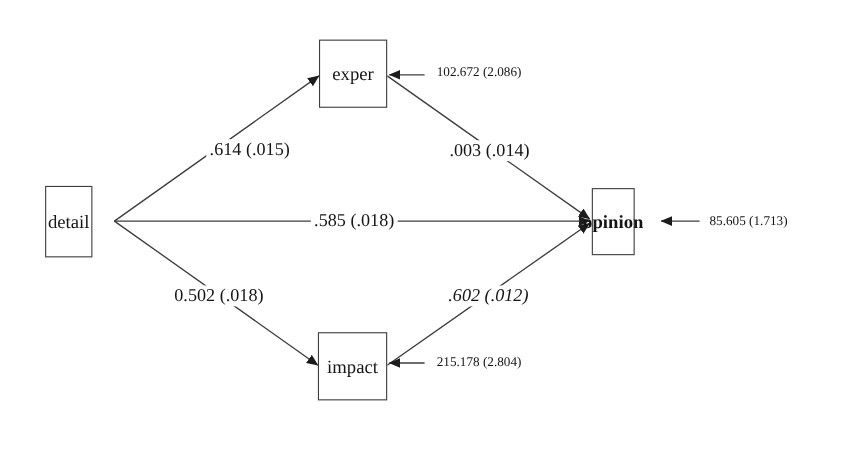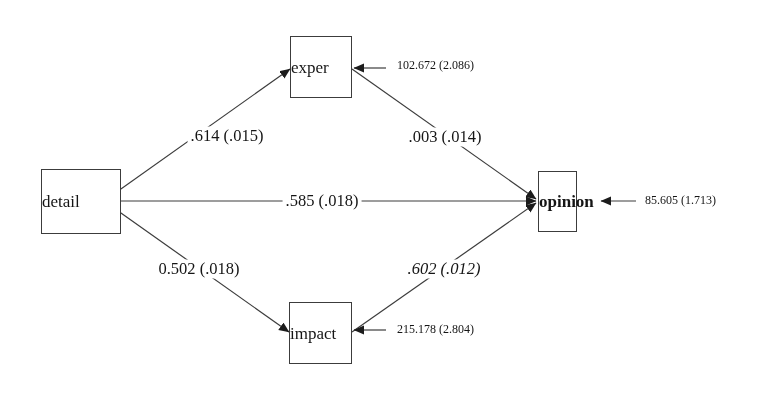--- a/index.html
+++ b/index.html
@@ -21,24 +21,25 @@
     left: 0;
     top: 0;
   }
   .node {
     position: absolute;
     box-sizing: border-box;
     border: 1px solid #3c3c3c;
     background: #ffffff;
     display: flex;
     align-items: center;
+    justify-content: center;
     font-size: 17px;
     line-height: 1;
   }
-  .node-detail  { left: 41px;  top: 169px; width: 80px; height: 65px; }
+  .node-detail  { left: 41px;  top: 169px; width: 43px; height: 65px; }
   .node-exper   { left: 290px; top: 36px;  width: 62px; height: 62px; }
   .node-opinion { left: 538px; top: 171px; width: 39px; height: 61px; font-weight: bold; }
   .node-impact  { left: 289px; top: 302px; width: 63px; height: 62px; }
   .coef {
     position: absolute;
     transform: translate(-50%, -50%);
     background: #ffffff;
     padding: 0 3px;
     font-size: 16.5px;
     line-height: 1.15;

